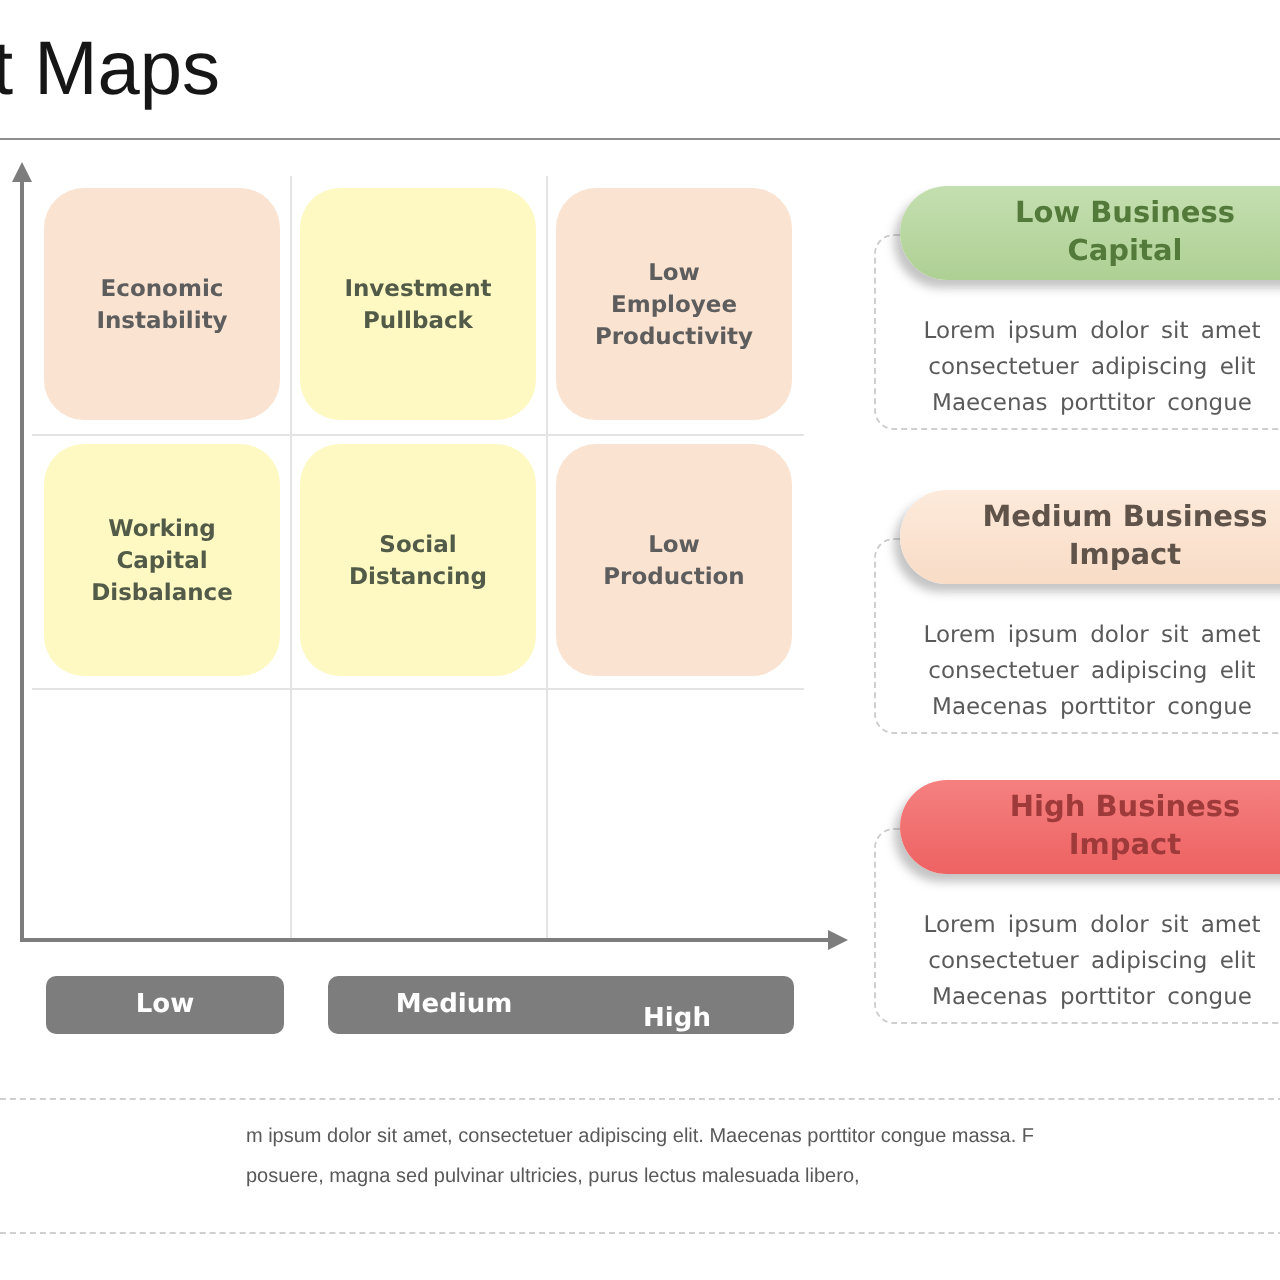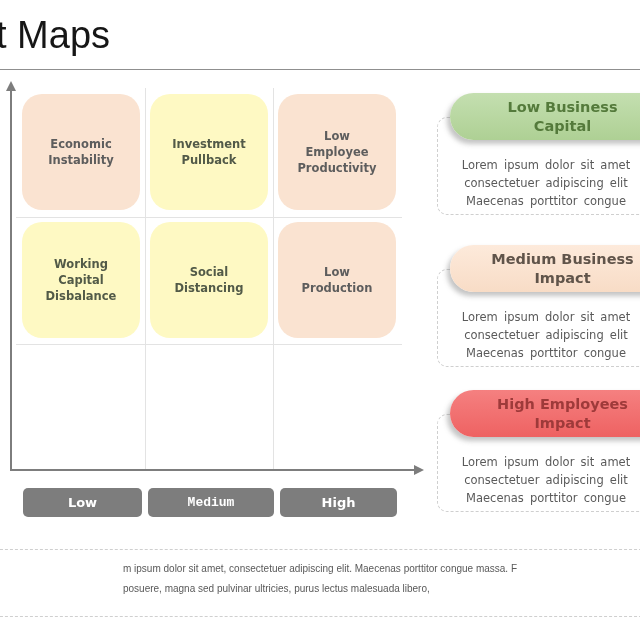--- a/index.html
+++ b/index.html
@@ -43,22 +43,22 @@
   .cell-peach{background:#fae3d1;color:#5d5d5d;}
   .cell-green{background:#fef9c3;color:#525a48;}
   .cell-red{background:#f17070;color:#7b3a3a;}
   
   .xbtn{
     position:absolute;top:488px;height:29px;border-radius:5px;background:#7d7d7d;
     color:#ffffff;font-size:13px;font-weight:bold;
     display:flex;align-items:center;justify-content:center;
   }
   .xbtn-0{left:23px;width:119px;}
-  .xbtn-1{left:148px;width:126px;font-family:Liberation Mono, monospace;}
-  .xbtn-2{left:280px;width:117px;}
+  .xbtn-1{left:164px;width:126px;}
+  .xbtn-2{left:280px;width:117px;align-items:flex-end;}
   
   .legend-card{position:absolute;left:437px;width:250px;height:96px;
     border:1px dashed #cfcfcf;border-radius:10px;background:#ffffff;z-index:1;}
   .legend-pill{
     position:absolute;left:450px;width:225px;height:47px;z-index:3;
     border-top-left-radius:24px;border-bottom-left-radius:24px;
     display:flex;align-items:center;justify-content:center;text-align:center;
     font-size:14.5px;font-weight:bold;line-height:1.25;white-space:pre-line;
     box-shadow:-3px 4px 5px rgba(125,125,125,0.45);
   }
@@ -136,21 +136,21 @@
 <div class="lg1">
   <div class="legend-card"></div>
   <div class="legend-pill pill-peach"><span>Medium Business
 Impact</span></div>
   <div class="legend-body">Lorem ipsum dolor sit amet
 consectetuer adipiscing elit
 Maecenas porttitor congue</div>
 </div>
 <div class="lg2">
   <div class="legend-card"></div>
-  <div class="legend-pill pill-red"><span>High Employees
+  <div class="legend-pill pill-red"><span>High Business
 Impact</span></div>
   <div class="legend-body">Lorem ipsum dolor sit amet
 consectetuer adipiscing elit
 Maecenas porttitor congue</div>
 </div>
 
 <div class="footer-box"></div>
 <div class="footer-text">m ipsum dolor sit amet, consectetuer adipiscing elit. Maecenas porttitor congue massa. F
 posuere, magna sed pulvinar ultricies, purus lectus malesuada libero,</div>
 

